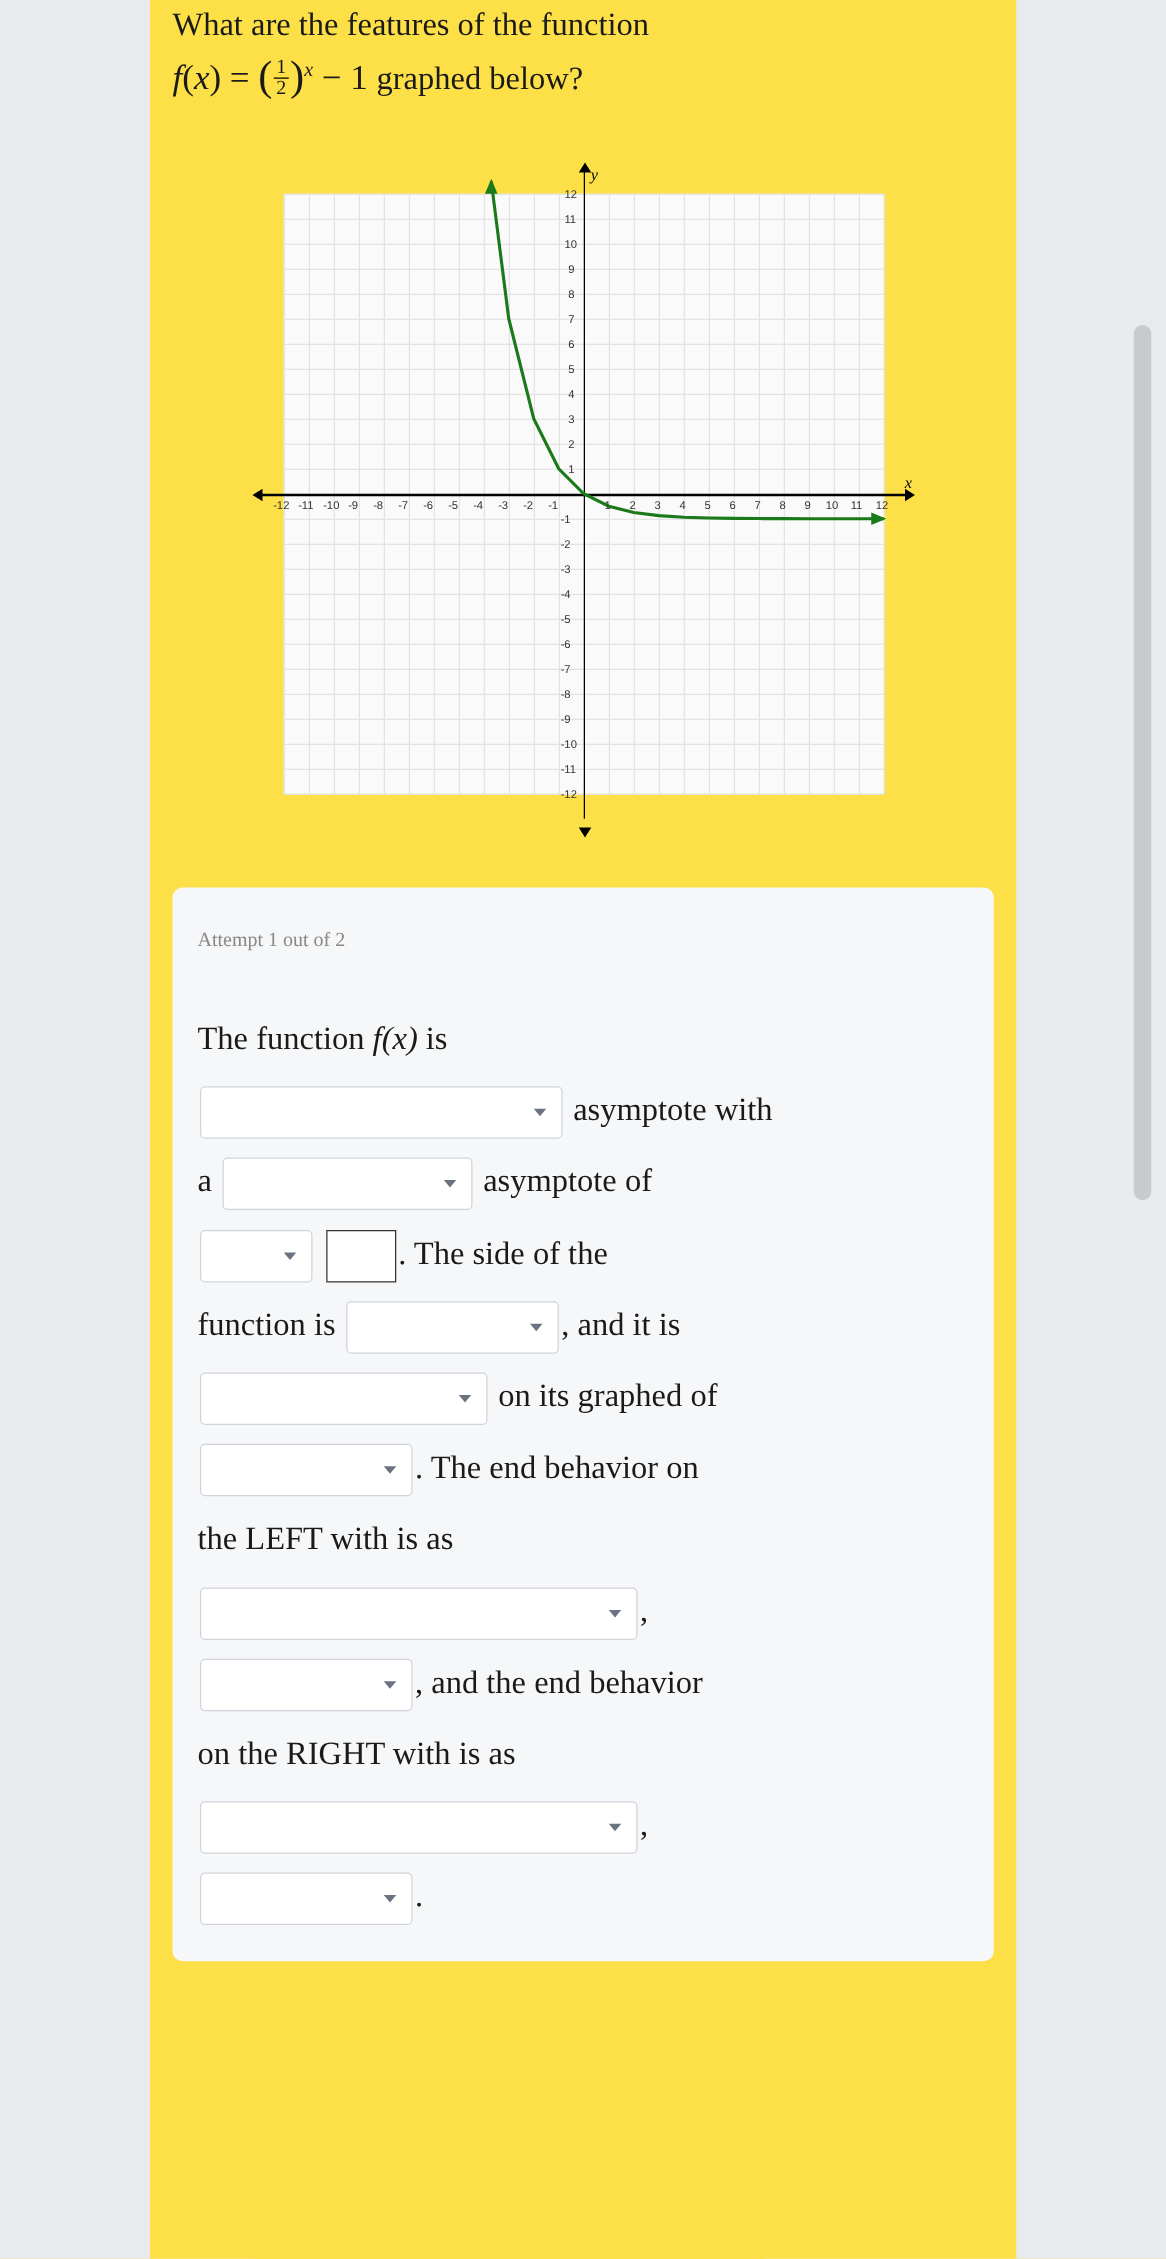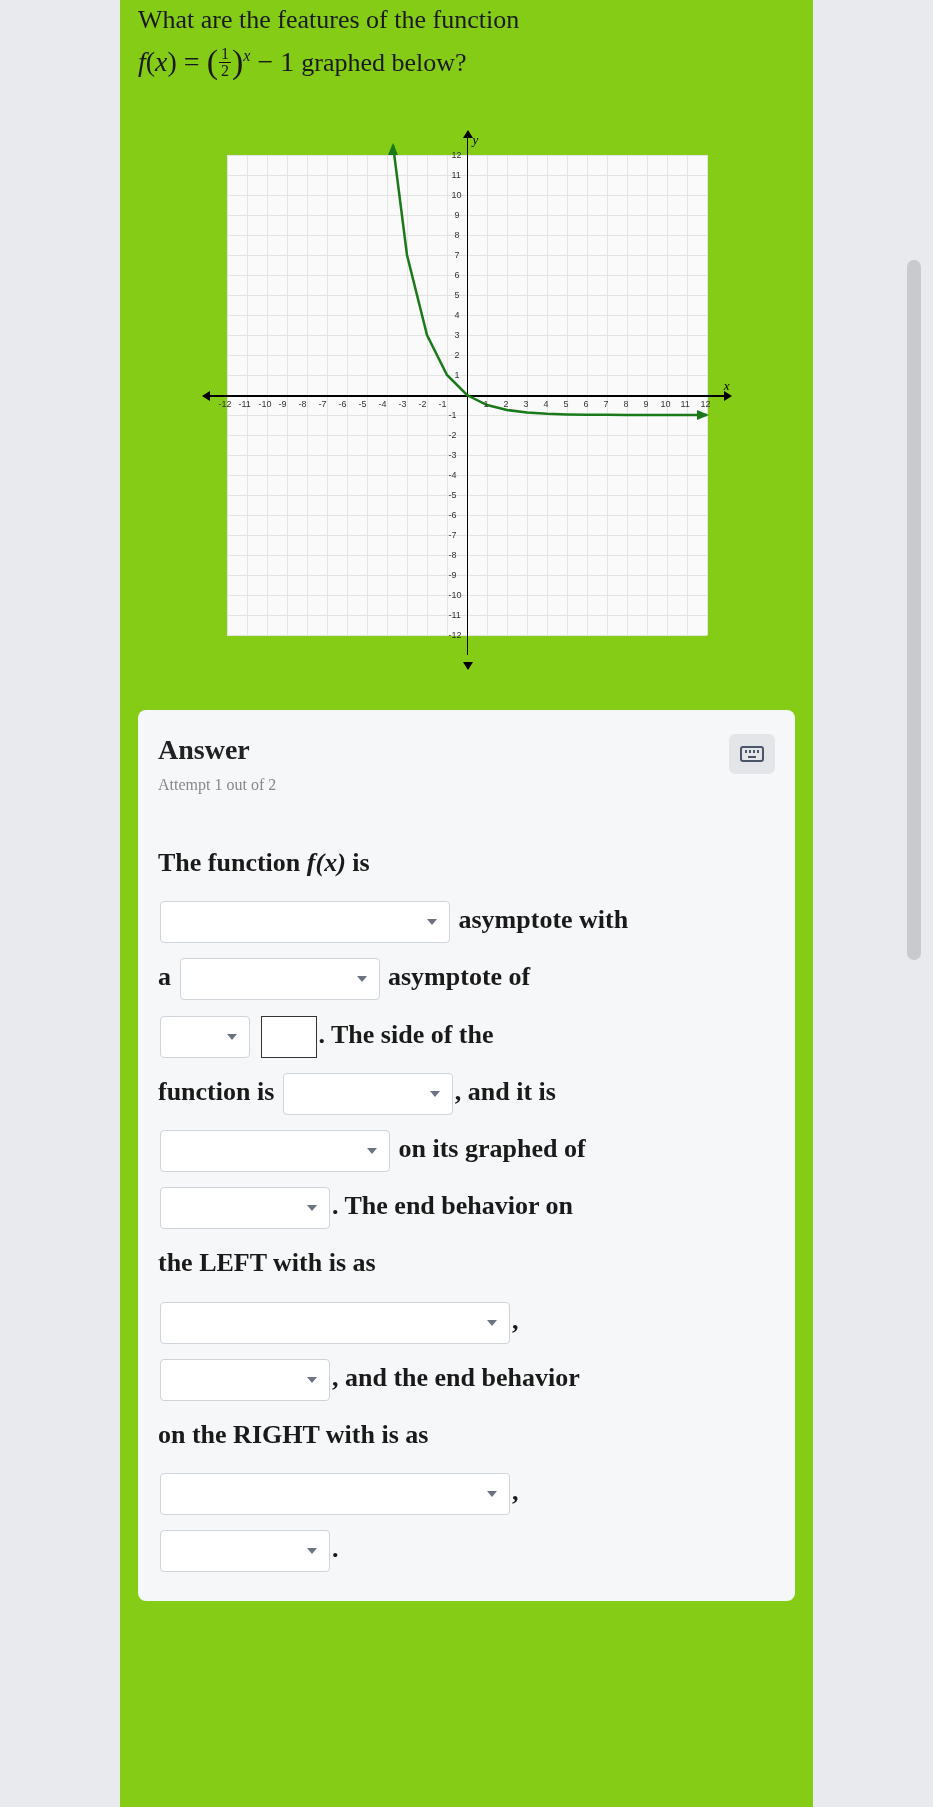--- a/index.html
+++ b/index.html
@@ -3,21 +3,21 @@
 <meta charset="utf-8">
 <style>
   * { box-sizing: border-box; margin: 0; padding: 0; }
   body {
     font-family: Georgia, 'Times New Roman', serif;
     background: #e8eaed;
     width: 933px;
     margin: 0 auto;
   }
   .page {
-    background: #84cc16;
+    background: #fde047;
     margin: 0 120px 0 120px;
     padding: 0 18px 30px 18px;
     min-height: 1807px;
     position: relative;
   }
   .scrollbar {
     position: absolute;
     right: -108px;
     top: 260px;
     width: 14px;
@@ -74,21 +74,21 @@
   .keyboard-btn {
     float:right; width:46px; height:40px; background:#e3e5e8; border-radius:6px;
     display:flex; align-items:center; justify-content:center; cursor:pointer;
   }
   .kb-icon { width:24px; height:16px; border:2px solid #4a5568; border-radius:3px; position:relative;}
   .kb-icon::before { content:''; position:absolute; top:2px; left:3px; width:14px; height:3px;
     background: repeating-linear-gradient(90deg,#4a5568 0 2px, transparent 2px 4px);}
   .kb-icon::after { content:''; position:absolute; bottom:2px; left:6px; width:8px; height:2px; background:#4a5568;}
   .attempt { color:#888; font-size:16px; margin-top:10px;}
 
-  .fill-text { font-size:26px; line-height:2.2; color:#1a1a1a; margin-top:40px;font-weight:bold;}
+  .fill-text { font-size:26px; line-height:2.2; color:#1a1a1a; margin-top:40px;}
   .select {
     display:inline-block; background:#fff; border:1px solid #cfd4da; border-radius:4px;
     height:42px; vertical-align:middle; position:relative; margin:3px 2px;
   }
   .select::after {
     content:''; position:absolute; right:12px; top:17px;
     border-left:5px solid transparent; border-right:5px solid transparent; border-top:6px solid #6b7280;
   }
   .input-box {
     display:inline-block; background:#fff; border:1.5px solid #333; width:56px; height:42px;
@@ -225,26 +225,20 @@
           <div class="tick-label" style="top: 100px; left: 253px;">8</div>
           <div class="tick-label" style="top: 80px; left: 253px;">9</div>
           <div class="tick-label" style="top: 60px; left: 250px;">10</div>
           <div class="tick-label" style="top: 40px; left: 250px;">11</div>
           <div class="tick-label" style="top: 20px; left: 250px;">12</div>
         </div>
     </div>
   </div>
 
   <div class="answer-section">
-    <div>
-      <span class="answer-title">Answer</span>
-      <div class="keyboard-btn">
-        <div class="kb-icon"></div>
-      </div>
-    </div>
     <div class="attempt">Attempt 1 out of 2</div>
 
     <div class="fill-text">
       <span>The function </span><span class="math">f(x)</span><span> is</span><br>
       <span class="select w-lg"></span><span> asymptote with</span><br>
       <span>a </span><span class="select w-md"></span><span> asymptote of</span><br>
       <span class="select w-xs"></span> <span class="input-box"></span><span>. The side of the</span><br>
       <span>function is </span><span class="select w-sm"></span><span>, and it is</span><br>
       <span class="select w-mm"></span><span> on its graphed of</span><br>
       <span class="select w-sm"></span><span>. The end behavior on</span><br>

